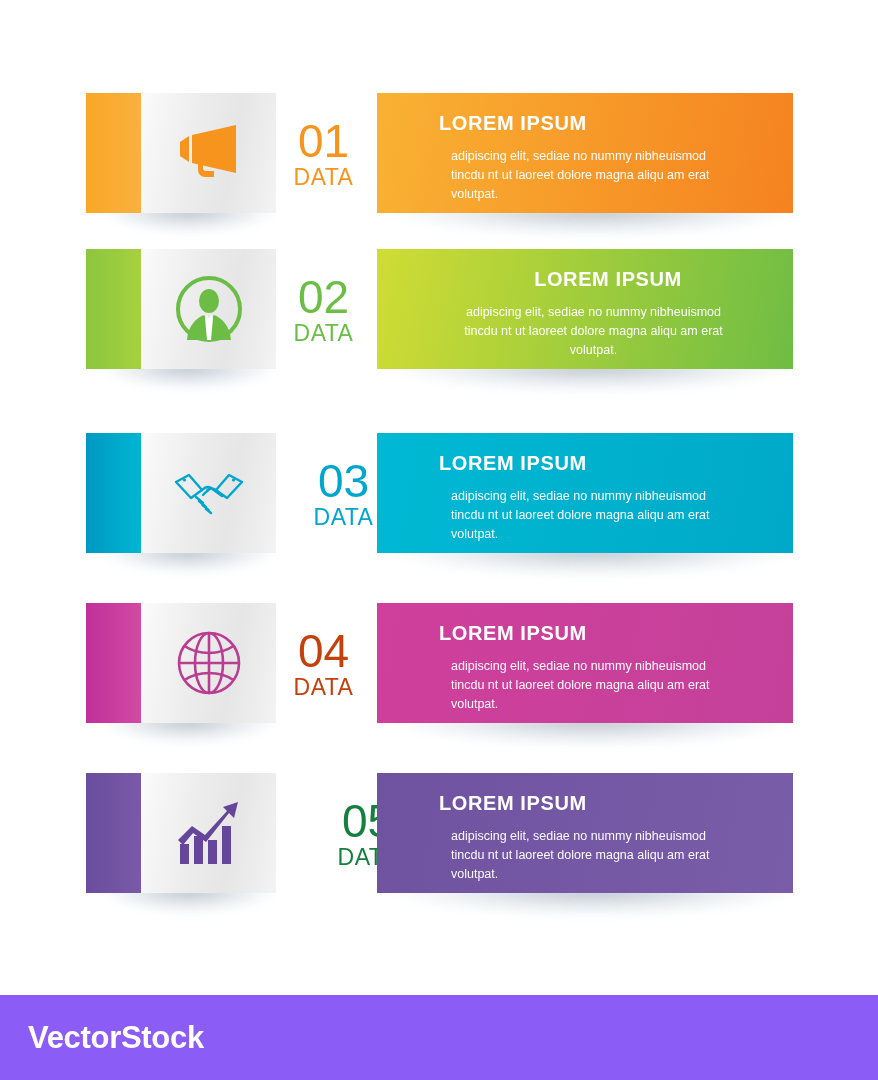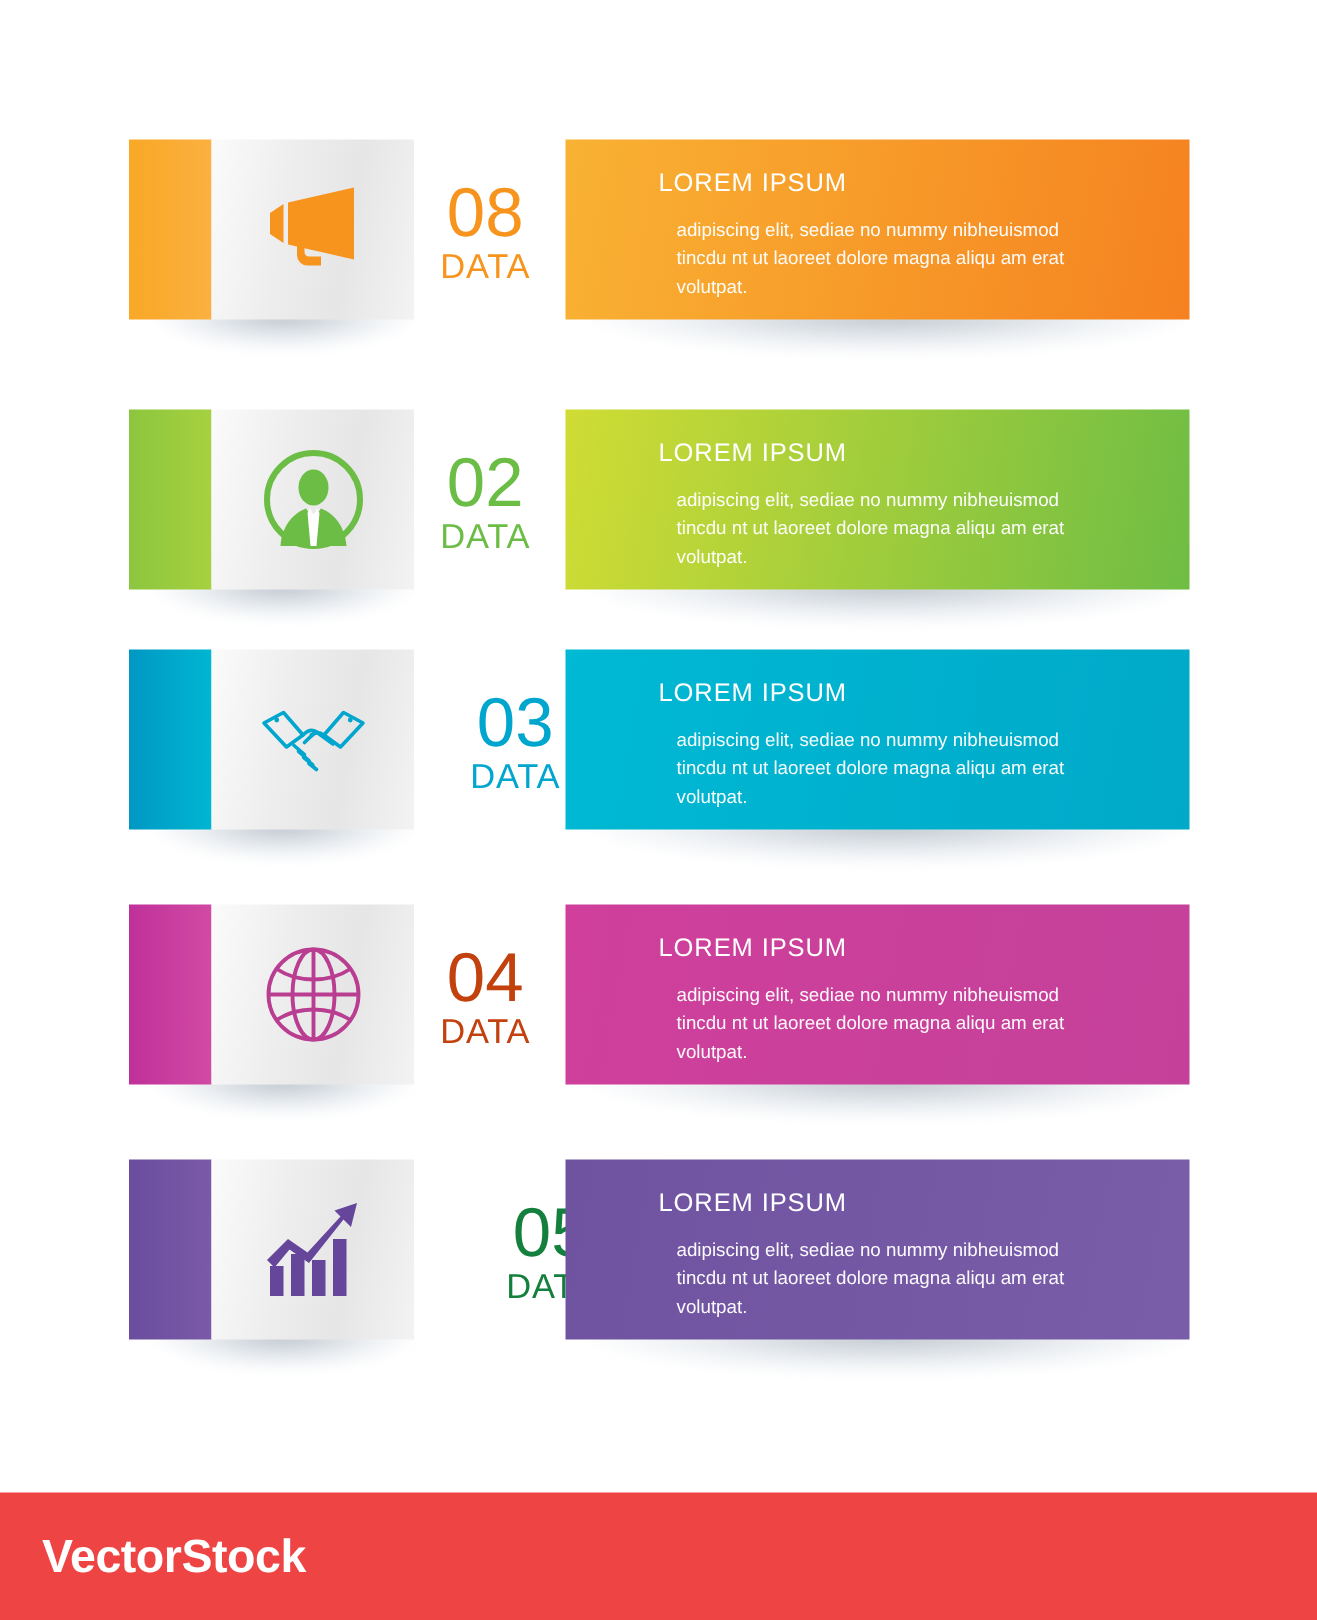--- a/index.html
+++ b/index.html
@@ -40,29 +40,29 @@
 
   
   .panel{position:absolute;left:377px;top:0;width:416px;height:120px;}
   .panel-shadow{
     position:absolute;left:392px;top:116px;width:400px;height:28px;
     background:radial-gradient(ellipse at 50% 0%, rgba(90,110,130,.40) 0%, rgba(140,160,180,.16) 48%, rgba(255,255,255,0) 74%);
     filter:blur(3px);
   }
   .panel-inner{position:absolute;left:62px;top:19px;right:16px;}
   .ptitle{
-    color:#ffffff;font-size:17px;font-weight:400;letter-spacing:.6px;margin:0 0 5px 0;
+    color:#ffffff;font-size:20px;font-weight:700;letter-spacing:.6px;margin:0 0 5px 0;
   }
   .pbody{
     color:#ffffff;font-size:12.5px;line-height:1.5;margin:12px;opacity:.97;max-width:285px;
   }
 
   
   #footer{
-    position:absolute;left:0;top:995px;width:878px;height:85px;background:#ef4444;
+    position:absolute;left:0;top:995px;width:878px;height:85px;background:#8b5cf6;
   }
   #footer .wm-left{
     position:absolute;left:28px;top:50%;transform:translateY(-50%);
     color:#ffffff;font-size:31px;font-weight:700;letter-spacing:-.3px;
   }
   #footer .wm-right{
     position:absolute;right:28px;top:50%;transform:translateY(-50%);
     color:#ffffff;font-size:23px;font-weight:400;
   }
 </style>
@@ -81,31 +81,31 @@
               <g fill="#f7941e">
                 <path d="M8 26 L17 20 L17 46 L8 40 Z"></path>
                 <path d="M20 19 L64 9 L64 57 L20 47 Z"></path>
                 <path d="M26 46 L26 54 a7 7 0 0 0 7 7 l9 0 l0 -6 l-8 0 a3 3 0 0 1 -3 -3 l0 -4 Z"></path>
               </g>
             </svg>
           </span>
         </div>
       </div>
       <div class="numcol" style="color: rgb(247, 148, 30);">
-        <div class="num">08</div>
+        <div class="num">01</div>
         <div class="numlabel">DATA</div>
       </div>
       <div class="panel" style="background: linear-gradient(100deg, rgb(249, 178, 51) 0%, rgb(245, 130, 32) 100%);">
         <div class="panel-inner">
           <div class="ptitle">LOREM IPSUM</div>
           <div class="pbody">adipiscing elit, sediae no nummy nibheuismod tincdu nt ut laoreet dolore magna aliqu am erat volutpat.</div>
         </div>
       </div>
     </div>
-    <div class="row" style="top: 273px;">
+    <div class="row" style="top: 249px; text-align: center;">
       <div class="card-shadow"></div>
       <div class="panel-shadow"></div>
       <div class="card">
         <div class="tab" style="background: linear-gradient(90deg, rgb(140, 198, 62) 0%, rgb(166, 209, 63) 100%);"></div>
         <div class="plate">
           <span class="icon-wrap">
             <svg xmlns="http://www.w3.org/2000/svg" width="74" height="74" viewBox="0 0 74 74">
               <g>
                 <circle cx="37" cy="37" r="31" fill="none" stroke="#6cbd45" stroke-width="4"></circle>
                 <ellipse cx="37" cy="29" rx="10" ry="12" fill="#6cbd45"></ellipse>

